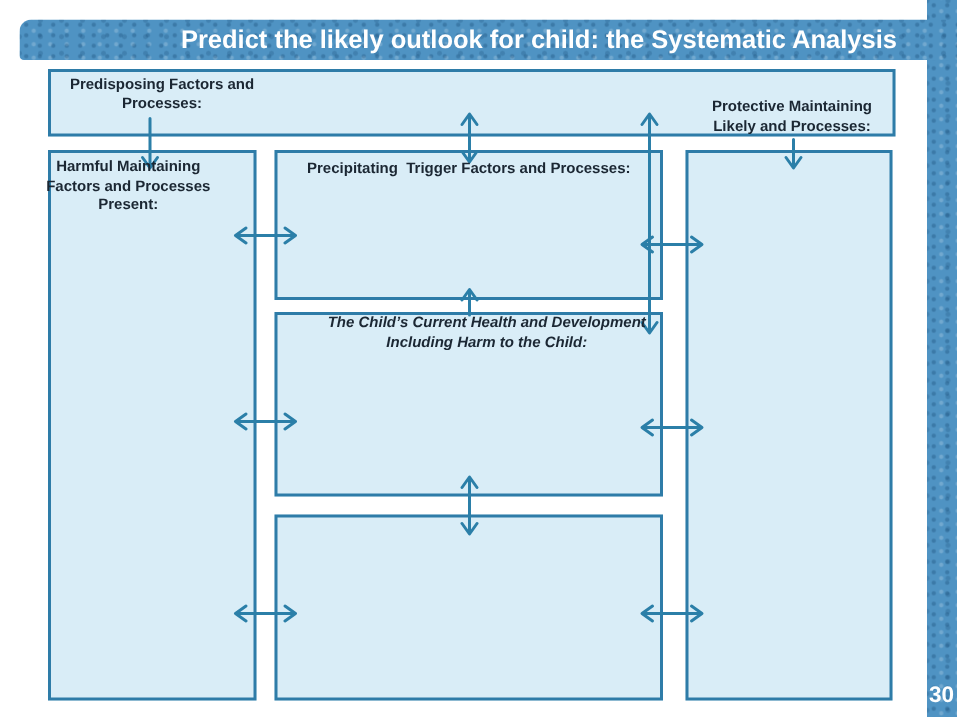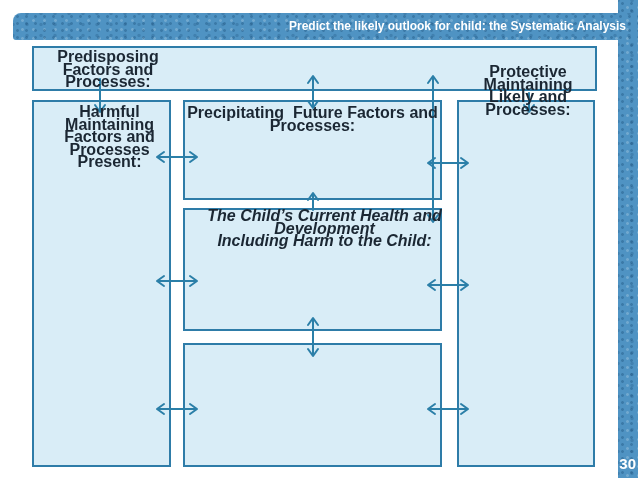--- a/index.html
+++ b/index.html
@@ -18,45 +18,45 @@
     background-position: 0 0, 4px 3px, 7px 6px;
   }
   .side-strip {
     position:absolute; left:618px; top:0; width:20px; height:478px;
   }
   .title-bar {
     position:absolute; left:13px; top:13px; right:0; height:27px;
     border-radius:8px 0 0 3px;
   }
   .title-bar span {
-    display:block; text-align:right; padding-right:12px;
-    line-height:27px; font-size:12px; font-weight:bold; color:#ffffff;
+    display:block; text-align:right; padding-right:40px;
+    line-height:27px; font-size:17px; font-weight:bold; color:#ffffff;
   }
   .page-num {
     position:absolute; right:2px; bottom:6px;
     font-size:15px; font-weight:bold; color:#ffffff;
   }
   .box {
     position:absolute; box-sizing:border-box;
     background:#d9edf7; border:2px solid #2e7ca8;
   }
   #box-predisposing { left:32px;  top:46px;  width:565px; height:45px;  }
   #box-harmful      { left:32px;  top:100px; width:139px; height:367px; }
   #box-precipitating{ left:183px; top:100px; width:259px; height:100px; }
   #box-child        { left:183px; top:208px; width:259px; height:123px; }
   #box-future       { left:183px; top:343px; width:259px; height:124px; }
   #box-right        { left:457px; top:100px; width:138px; height:367px; }
   .lbl {
     position:absolute; text-align:center; white-space:pre-wrap;
-    font-size:16px; line-height:12.5px; font-weight:bold; color:#1b2733;
+    font-size:10px; line-height:12.5px; font-weight:bold; color:#1b2733;
     z-index:3;
   }
   #lbl-predisposing { left:38px;  top:51px;  width:140px; }
   #lbl-protective   { left:458px; top:66px;  width:140px; }
-  #lbl-harmful      { left:42px;  top:106px; width:135px; }
+  #lbl-harmful      { left:18px;  top:106px; width:135px; }
   #lbl-precipitating{ left:185px; top:107px; width:255px; }
   #lbl-child        { left:179px; top:210px; width:291px;font-style:italic; }
   #lbl-future       { left:185px; top:336px; width:255px; }
   svg.connectors {
     position:absolute; left:0; top:0; z-index:2; pointer-events:none;
   }
   svg.connectors path {
     stroke:#2b7fa8; stroke-width:2; fill:none;
     stroke-linecap:round; stroke-linejoin:round;
   }
@@ -79,21 +79,21 @@
   <div class="box" id="box-future"></div>
   <div class="box" id="box-right"></div>
 
   <div class="lbl" id="lbl-predisposing">Predisposing Factors and
 Processes:</div>
   <div class="lbl" id="lbl-protective">Protective Maintaining
 Likely and Processes:</div>
   <div class="lbl" id="lbl-harmful">Harmful Maintaining
 Factors and Processes
 Present:</div>
-  <div class="lbl" id="lbl-precipitating">Precipitating  Future Factors and Processes:</div>
+  <div class="lbl" id="lbl-precipitating">Precipitating  Trigger Factors and Processes:</div>
   <div class="lbl" id="lbl-child">The Child’s Current Health and Development
 Including Harm to the Child:</div>
 
   <svg class="connectors" width="638" height="478" viewBox="0 0 638 478">
 
     <path d="M100 79 V110 M95 105 L100 112 L105 105"></path>
 
     <path d="M313 78 V106 M308 83 L313 76 L318 83 M308 101 L313 108 L318 101"></path>
 
     <path d="M433 78 V220 M428 83 L433 76 L438 83 M428 215 L433 222 L438 215"></path>

